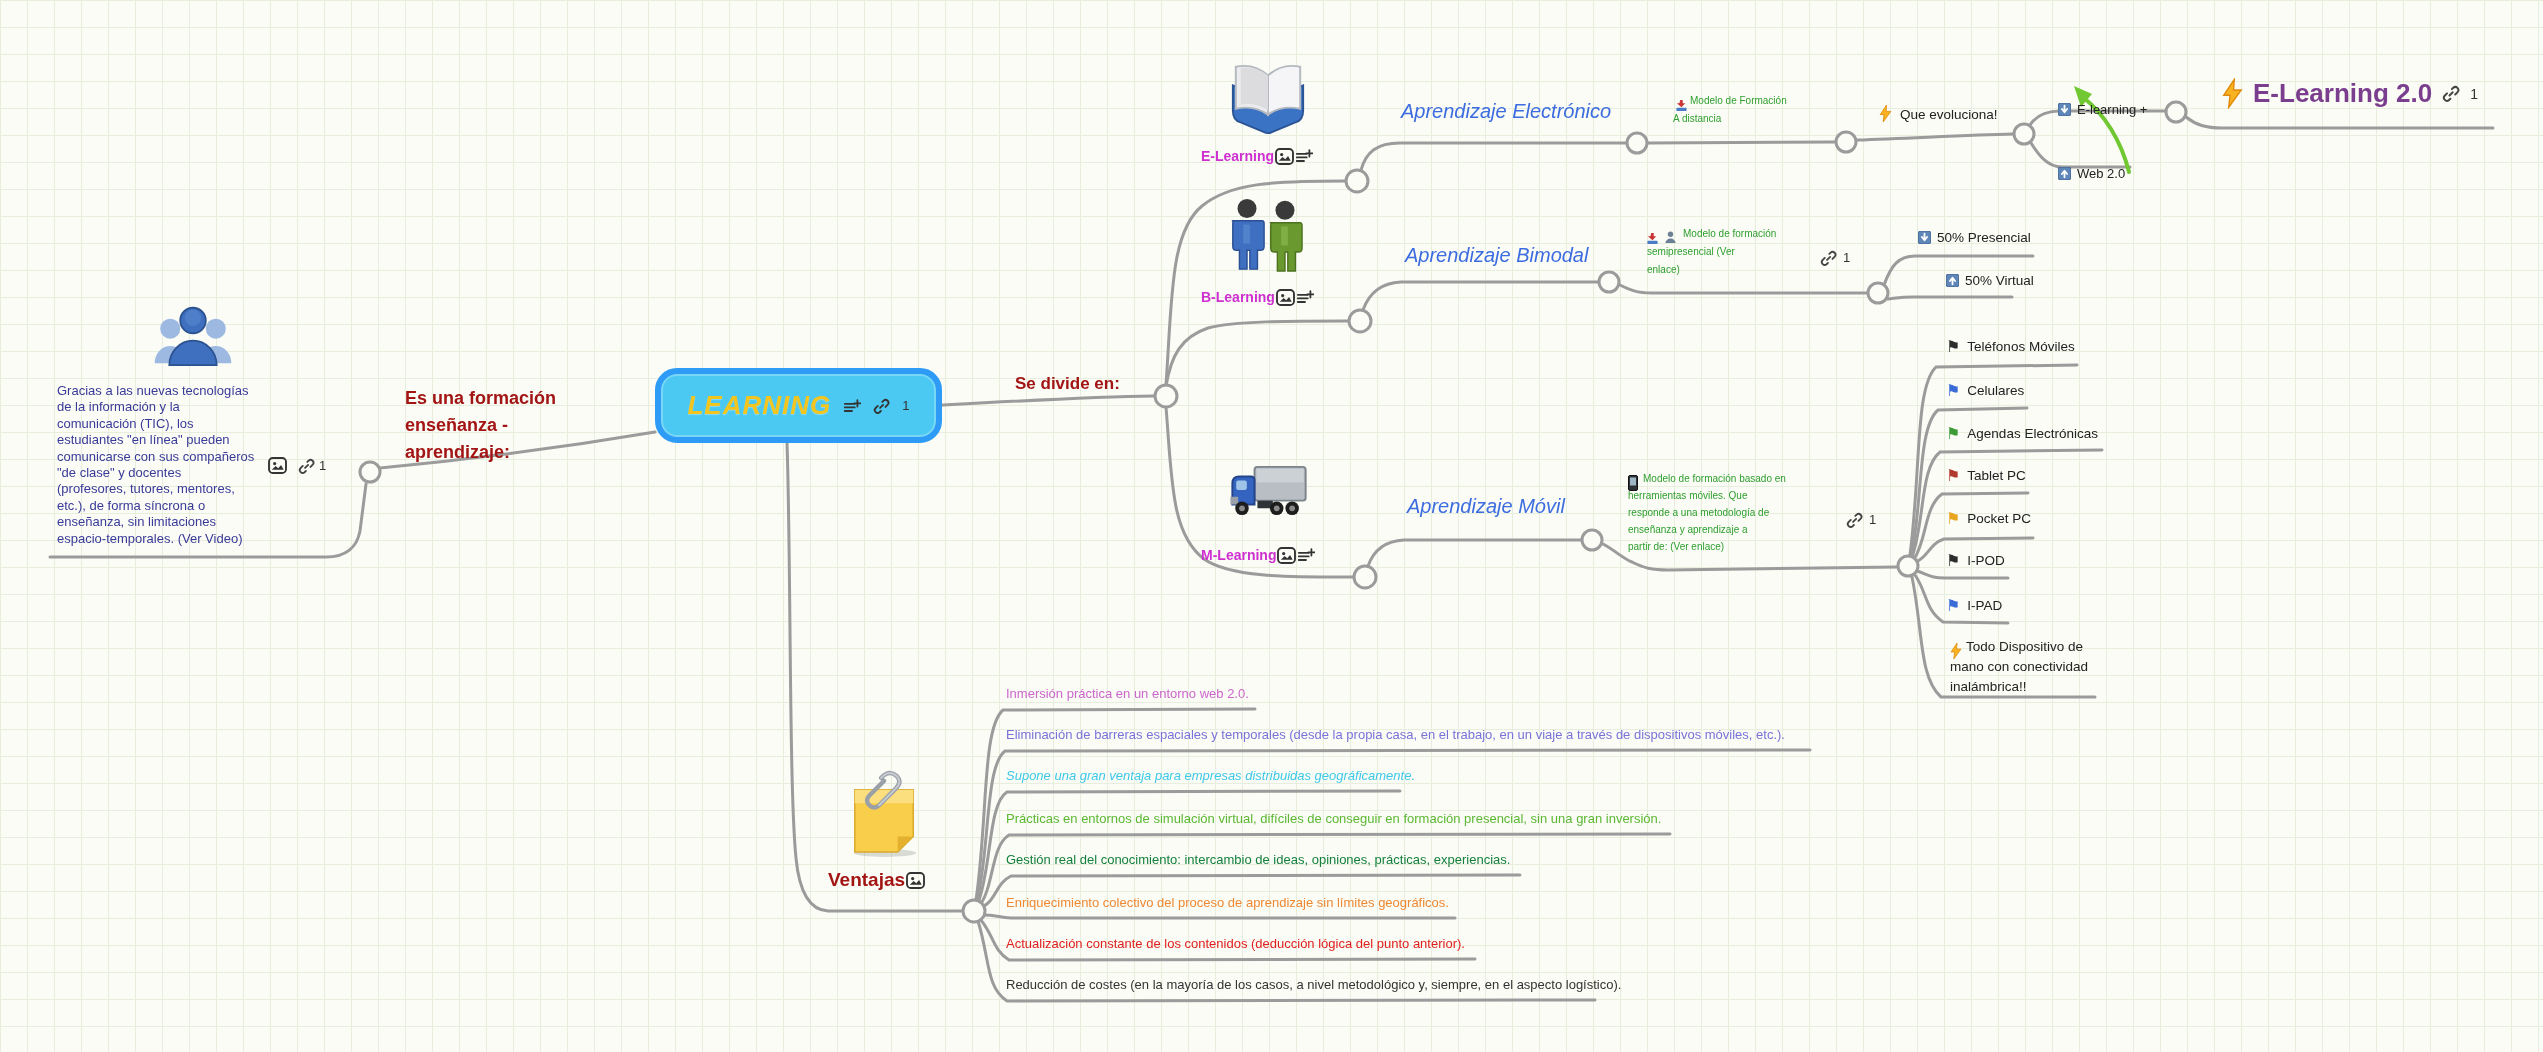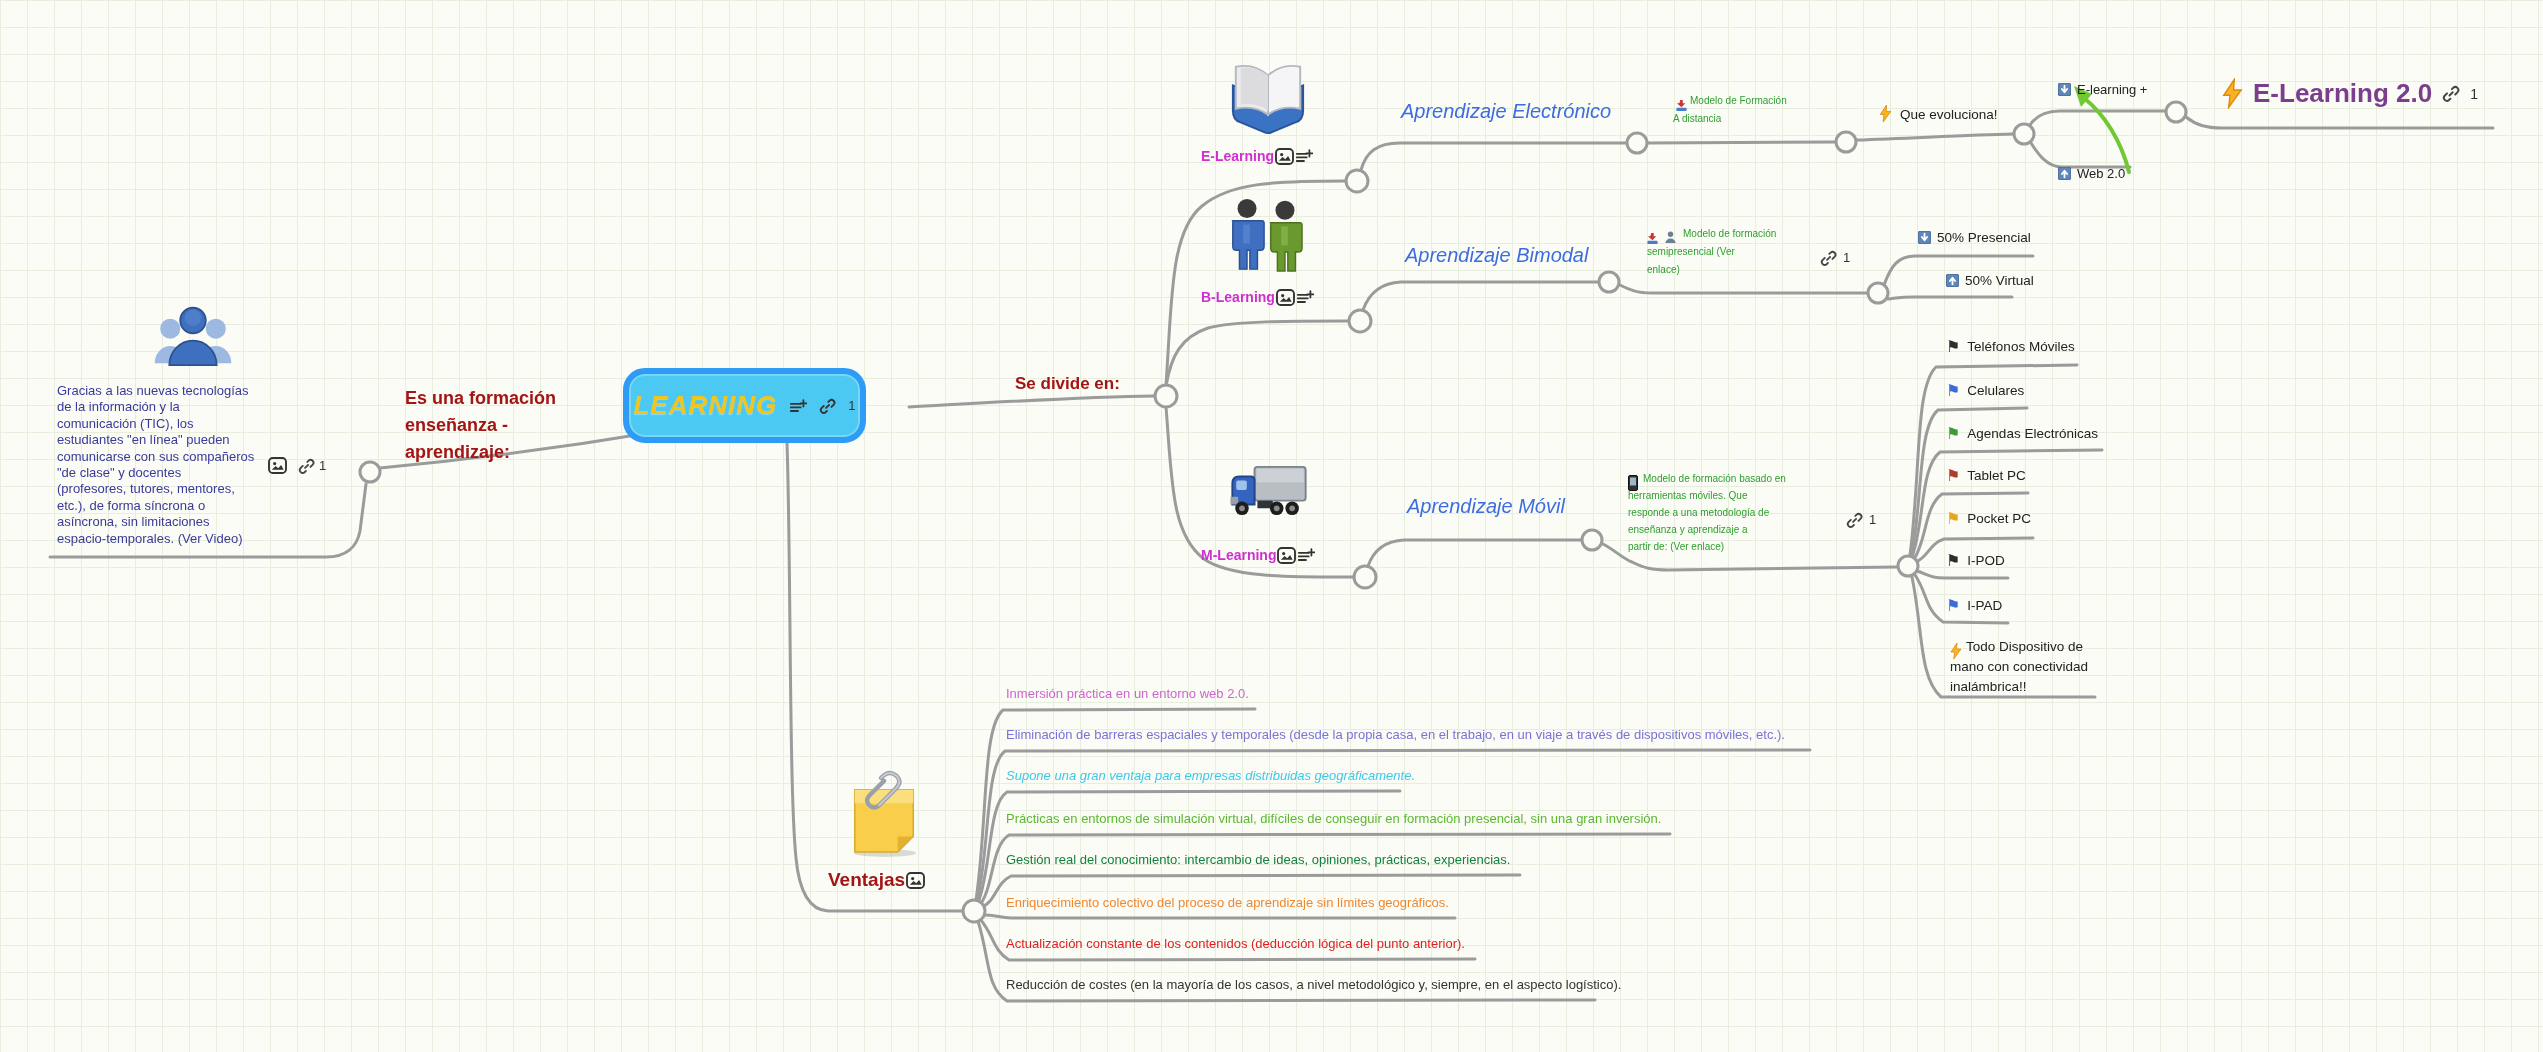--- a/index.html
+++ b/index.html
@@ -18,21 +18,21 @@
   .row{position:absolute;z-index:2;display:flex;align-items:center;gap:1px;white-space:nowrap;}
   .branch-label{font-weight:bold;font-size:14px;color:#cf2fd0;}
   .title-it{font-style:italic;font-size:20px;color:#3c6ce0;z-index:2;position:absolute;white-space:nowrap;}
   .rednote{color:#a31515;font-weight:bold;}
   .greennote{color:#2f9e2f;font-size:10px;line-height:18px;}
   .smalltext{font-size:13.5px;color:#222;}
   .count{font-size:13px;color:#333;}
   .vitem{position:absolute;z-index:2;font-size:13px;white-space:nowrap;}
   .flag{font-size:16px;line-height:14px;}
   .learning-node{
-    position:absolute;z-index:3;left:623px;top:368px;width:243px;height:75px;
+    position:absolute;z-index:3;left:655px;top:368px;width:287px;height:75px;
     background:#4cc9f2;border:6px solid #2e9bf7;border-radius:22px;
     box-sizing:border-box;display:flex;align-items:center;justify-content:center;gap:12px;
     box-shadow:inset 0 0 0 2px rgba(255,255,255,.25);
   }
   .learning-text{font-size:26px;font-weight:bold;font-style:italic;color:#f2c51e;
     text-shadow:0 1px 1px rgba(255,255,255,.35);letter-spacing:1px;}
   svg.icon{display:inline-block;vertical-align:middle;}
 </style>
 </head>
 <body>
@@ -128,21 +128,21 @@
   </svg>
 </span>
 <div class="node" style="left:57px;top:383px;width:200px;font-size:13px;line-height:16.4px;color:#3a3a99;">Gracias a las nuevas tecnologías
 de la información y la
 comunicación (TIC), los
 estudiantes "en línea" pueden
 comunicarse con sus compañeros
 "de clase" y docentes
 (profesores, tutores, mentores,
 etc.), de forma síncrona o
-asíncrona, sin limitaciones
+enseñanza, sin limitaciones
 espacio-temporales. (Ver Video)</div>
 <span class="abs" style="left:268px;top:456px;z-index:2">
   <svg class="icon" width="19" height="17" viewBox="0 0 20 18">
       <rect x="1" y="1" width="18" height="16" rx="4" fill="none" stroke="#333" stroke-width="2"></rect>
       <circle cx="7" cy="7" r="1.7" fill="#333"></circle>
       <path d="M4 13.5 L8 9.5 L10.8 12 L13.8 8.5 L16.5 13.5 Z" fill="#333"></path>
     </svg>
 </span>
 <span class="abs" style="left:298px;top:457px;z-index:2">
   <svg class="icon" width="17" height="17" viewBox="0 0 20 20">
@@ -215,21 +215,21 @@
 <div class="node greennote" style="left:1673px;top:92px;width:180px;text-indent:17px;">Modelo de Formación
 A distancia</div>
 
 <span class="abs" style="left:1879px;top:104px;z-index:2">
   <svg class="icon" width="13" height="17" viewBox="0 0 12 16">
       <path d="M7 0 L1 9 h3.6 L3.8 16 L11 6 H6.6 Z" fill="#f9b320" stroke="#e08a0c" stroke-width=".8"></path>
     </svg>
 </span>
 <div class="lbl smalltext" style="left:1900px;top:107px;">Que evoluciona!</div>
 
-<div class="row" style="left:2058px;top:80px;gap:6px;">
+<div class="row" style="left:2058px;top:100px;gap:6px;">
   <span><svg class="icon" width="13" height="13" viewBox="0 0 14 14">
         <rect width="14" height="14" rx="3" fill="#5e86b8" stroke="#41628e"></rect>
         <path d="M7 3 v5 M4.2 6.5 L7 10 L9.8 6.5" fill="none" stroke="#fff" stroke-width="2" stroke-linecap="round" stroke-linejoin="round"></path>
       </svg></span>
   <span class="smalltext" style="font-size:13px">E-learning +</span>
 </div>
 <div class="row" style="left:2058px;top:148px;gap:6px;margin-top:16px;">
   <span><svg class="icon" width="13" height="13" viewBox="0 0 14 14">
         <rect width="14" height="14" rx="3" fill="#5e86b8" stroke="#41628e"></rect>
         <path d="M7 11 v-5 M4.2 7.5 L7 4 L9.8 7.5" fill="none" stroke="#fff" stroke-width="2" stroke-linecap="round" stroke-linejoin="round"></path>

